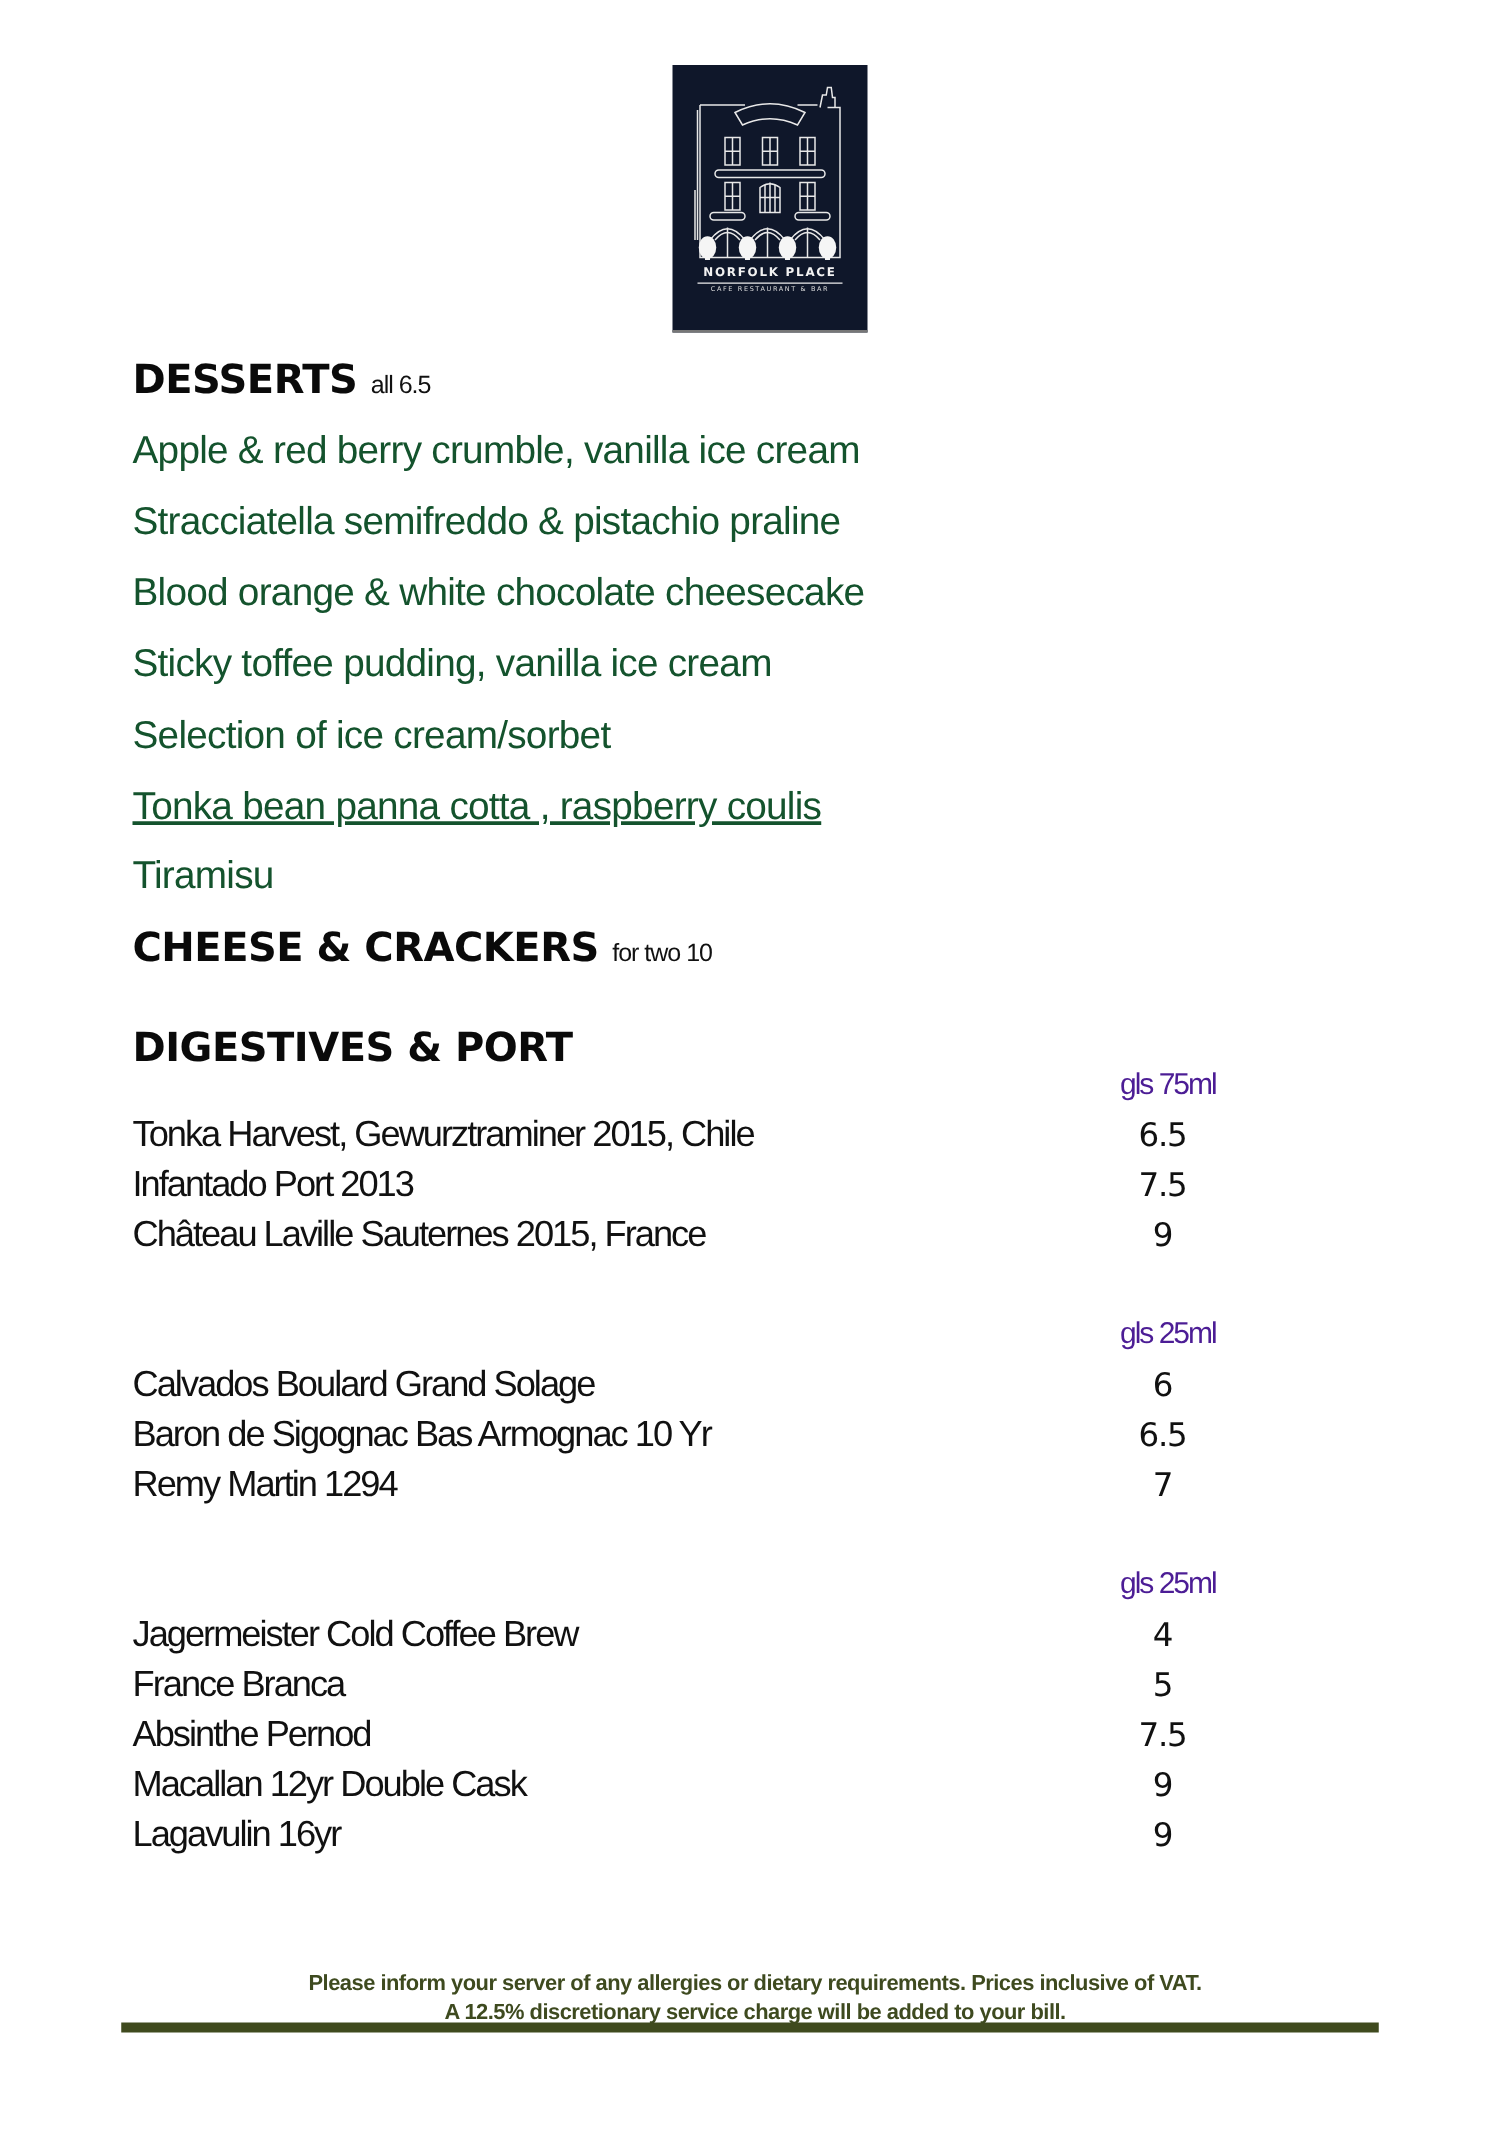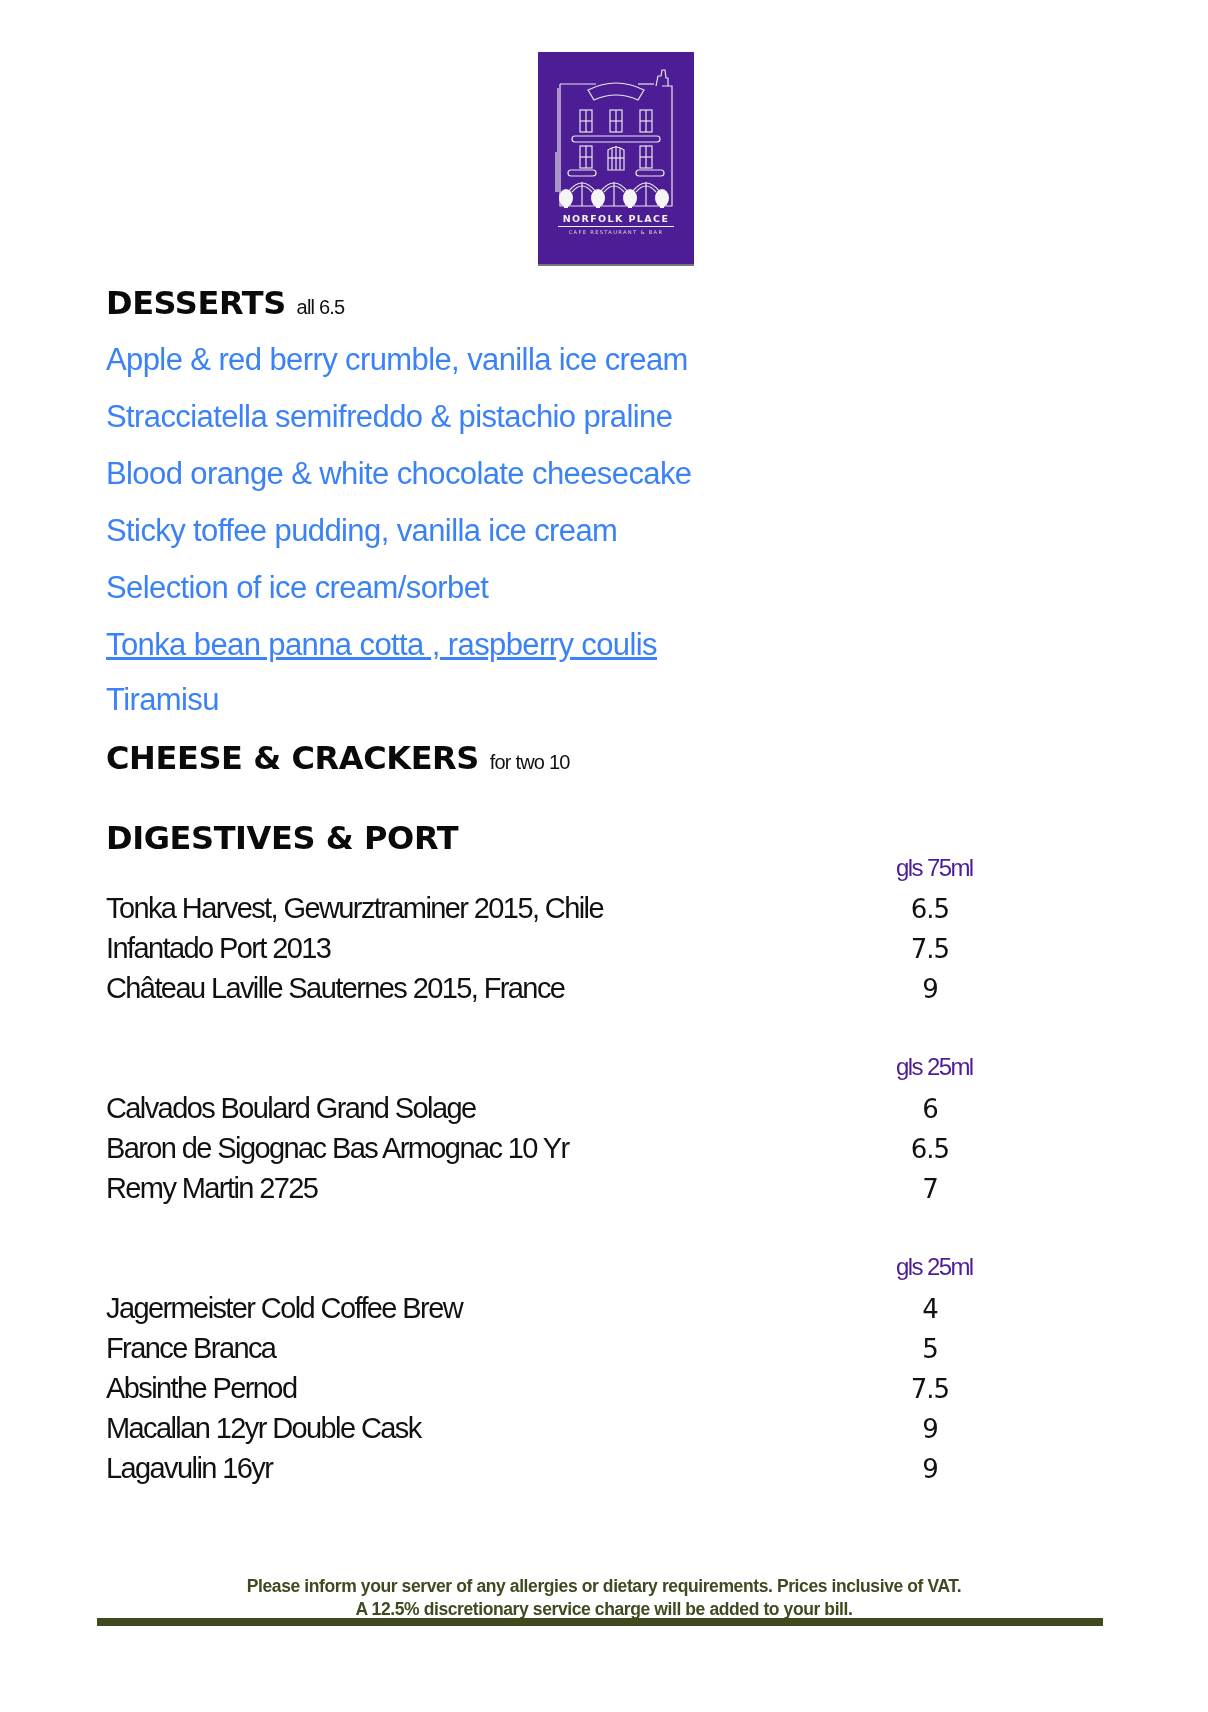--- a/index.html
+++ b/index.html
@@ -3,21 +3,21 @@
 <meta charset="utf-8">
 <style>
   html, body { margin: 0; padding: 0; }
   body {
     width: 1208px; height: 1712px; background: #ffffff; position: relative; overflow: hidden;
     font-family: "Liberation Sans", "DejaVu Sans", sans-serif; color: #111;
   }
   .abs { position: absolute; white-space: nowrap; }
   #logo {
     position: absolute; left: 538px; top: 52px; width: 156px; height: 212px;
-    background: #4c1d95; border-bottom: 2px solid #777;
+    background: #0f172a; border-bottom: 2px solid #777;
   }
   #logo svg { position: absolute; left: 0; top: 0; }
   .logo-name {
     position: absolute; left: 0; width: 156px; top: 161px; text-align: center;
     color: #f2f2f2; font-family: "DejaVu Sans", sans-serif; font-weight: bold;
     font-size: 9.5px; letter-spacing: 1.4px;
   }
   .logo-sub {
     position: absolute; left: 0; width: 156px; top: 177px; text-align: center;
     color: #dcdcdc; font-family: "DejaVu Sans", sans-serif; font-size: 5.2px; letter-spacing: 1.3px;
@@ -27,21 +27,21 @@
   .h-section {
     font-family: "DejaVu Sans", sans-serif; font-weight: bold; font-size: 32px;
     letter-spacing: -0.4px; color: #0a0a0a; line-height: 1;
   }
   .h-sub {
     font-family: "Liberation Sans", sans-serif; font-weight: normal; font-size: 20px;
     letter-spacing: -0.8px; color: #111;
   }
   .dessert {
     left: 106px; font-family: "Liberation Sans", sans-serif; font-size: 31px;
-    letter-spacing: -0.6px; line-height: 1; color: #3b82f6;
+    letter-spacing: -0.6px; line-height: 1; color: #14532d;
   }
   .drink {
     left: 106px; font-family: "Liberation Sans", sans-serif; font-size: 29px;
     letter-spacing: -1.6px; line-height: 1; color: #111;
   }
   .gls {
     left: 896px; font-family: Liberation Sans, sans-serif; font-size: 24px;
     letter-spacing: -1.6px; line-height: 1; color: #4c1d95;
   }
   .price {
@@ -150,21 +150,21 @@
 <div class="abs drink" style="top:934px;">Infantado Port  2013</div>
 <div class="abs price" style="top:936px;">7.5</div>
 <div class="abs drink" style="top:974px;">Château Laville Sauternes 2015, France</div>
 <div class="abs price" style="top:976px;">9</div>
 
 <div class="abs gls" style="top:1055px;">gls 25ml</div>
 <div class="abs drink" style="top:1094px;">Calvados Boulard Grand Solage</div>
 <div class="abs price" style="top:1096px;">6</div>
 <div class="abs drink" style="top:1134px;">Baron de Sigognac Bas Armognac 10 Yr</div>
 <div class="abs price" style="top:1136px;">6.5</div>
-<div class="abs drink" style="top:1174px;">Remy Martin 2725</div>
+<div class="abs drink" style="top:1174px;">Remy Martin 1294</div>
 <div class="abs price" style="top:1176px;">7</div>
 
 <div class="abs gls" style="top:1255px;">gls 25ml</div>
 <div class="abs drink" style="top:1294px;">Jagermeister Cold Coffee Brew</div>
 <div class="abs price" style="top:1296px;">4</div>
 <div class="abs drink" style="top:1334px;">France Branca</div>
 <div class="abs price" style="top:1336px;">5</div>
 <div class="abs drink" style="top:1374px;">Absinthe Pernod</div>
 <div class="abs price" style="top:1376px;">7.5</div>
 <div class="abs drink" style="top:1414px;">Macallan  12yr Double Cask</div>

